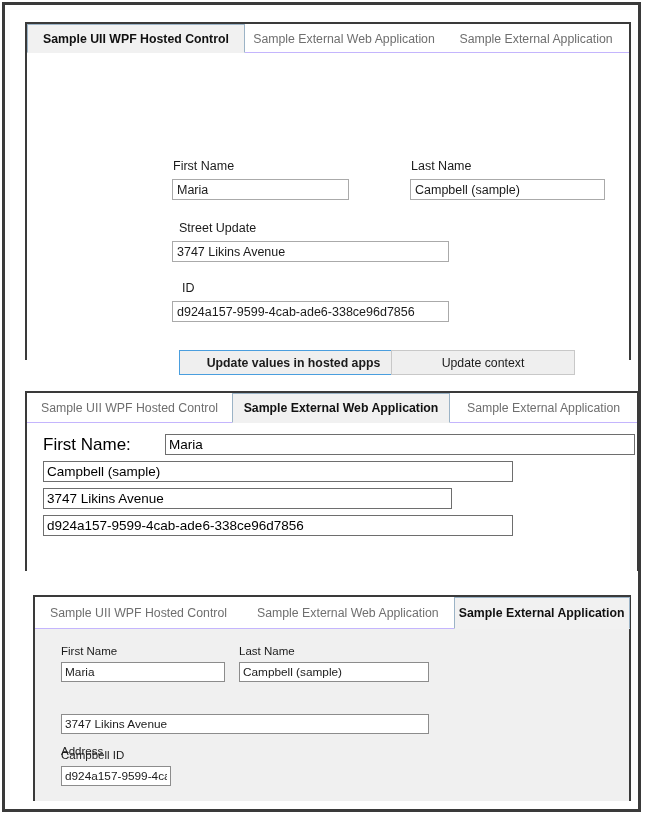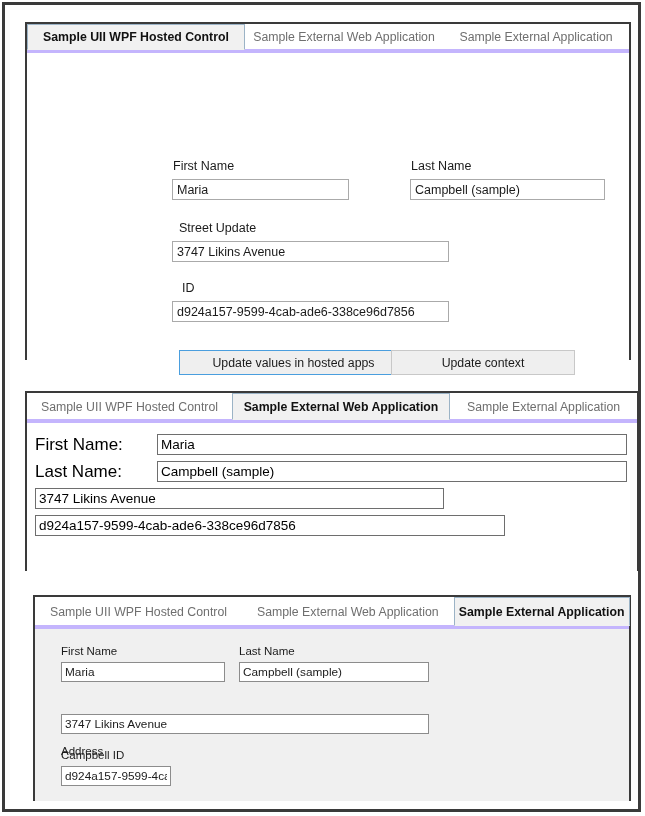--- a/index.html
+++ b/index.html
@@ -35,21 +35,21 @@
     background: #ffffff;
   }
 
   
   .tabstrip {
     position: relative;
     height: 29px;
     display: flex;
     align-items: stretch;
     background: #ffffff;
-    border-bottom: 4px solid #c4b5fd;
+    border-bottom: 1px solid #c4b5fd;
     box-sizing: border-box;
     text-align: center;
   }
   .tabstrip .tab {
     display: flex;
     align-items: center;
     justify-content: center;
     box-sizing: border-box;
     font-size: 12.3px;
     color: #6f6f6f;
@@ -138,21 +138,21 @@
     position: relative;
     height: 148px;
     background: #ffffff;
     padding-top: 8px;
     box-sizing: border-box;
   }
   .web-row {
     display: flex;
     align-items: center;
     height: 27px;
-    padding-left: 8px;
+    padding-left: 16px;
   }
   .web-label {
     width: 122px;
     font-size: 17px;
     color: #000000;
     font-family: "Liberation Sans", sans-serif;
     white-space: nowrap;
   }
   .web-input {
     box-sizing: border-box;
@@ -235,21 +235,21 @@
 
       <div class="wpf-label" style="left:384px; top:106px;">Last Name</div>
       <input class="wpf-input" style="left: 383px; top: 126px; width: 195px;" readonly="" value="Campbell (sample)">
 
       <div class="wpf-label" style="left:152px; top:168px;">Street Update</div>
       <input class="wpf-input" style="left: 145px; top: 188px; width: 277px;" readonly="" value="3747 Likins Avenue">
 
       <div class="wpf-label" style="left:155px; top:228px;">ID</div>
       <input class="wpf-input" style="left: 145px; top: 248px; width: 277px;" readonly="" value="d924a157-9599-4cab-ade6-338ce96d7856">
 
-      <button class="wpf-btn focused" style="left:152px; top:297px; width:229px;">Update values in hosted apps</button>
+      <button class="wpf-btn focused" style="left:152px; top:297px; width:229px;font-weight:bold;">Update values in hosted apps</button>
       <button class="wpf-btn" style="left:364px; top:297px; width:184px;">Update context</button>
     </div>
   </div>
 
   <div class="panel" id="panel-web">
     <div class="tabstrip">
       <div class="tab tab-1">
         <span>Sample UII WPF Hosted Control</span>
       </div>
       <div class="tab tab-2 active">
@@ -259,21 +259,20 @@
         <span>Sample External Application</span>
       </div>
     </div>
 
     <div class="content">
       <div class="web-row">
         <div class="web-label">First Name:</div>
         <input class="web-input wide" readonly="" value="Maria" style="">
       </div>
       <div class="web-row">
-        <div class="web-label">Last Name:</div>
         <input class="web-input wide" readonly="" value="Campbell (sample)" style="">
       </div>
       <div class="web-row">
         <input class="web-input mid" readonly="" value="3747 Likins Avenue" style="">
       </div>
       <div class="web-row">
         <input class="web-input wide" readonly="" value="d924a157-9599-4cab-ade6-338ce96d7856" style="">
       </div>
     </div>
   </div>

